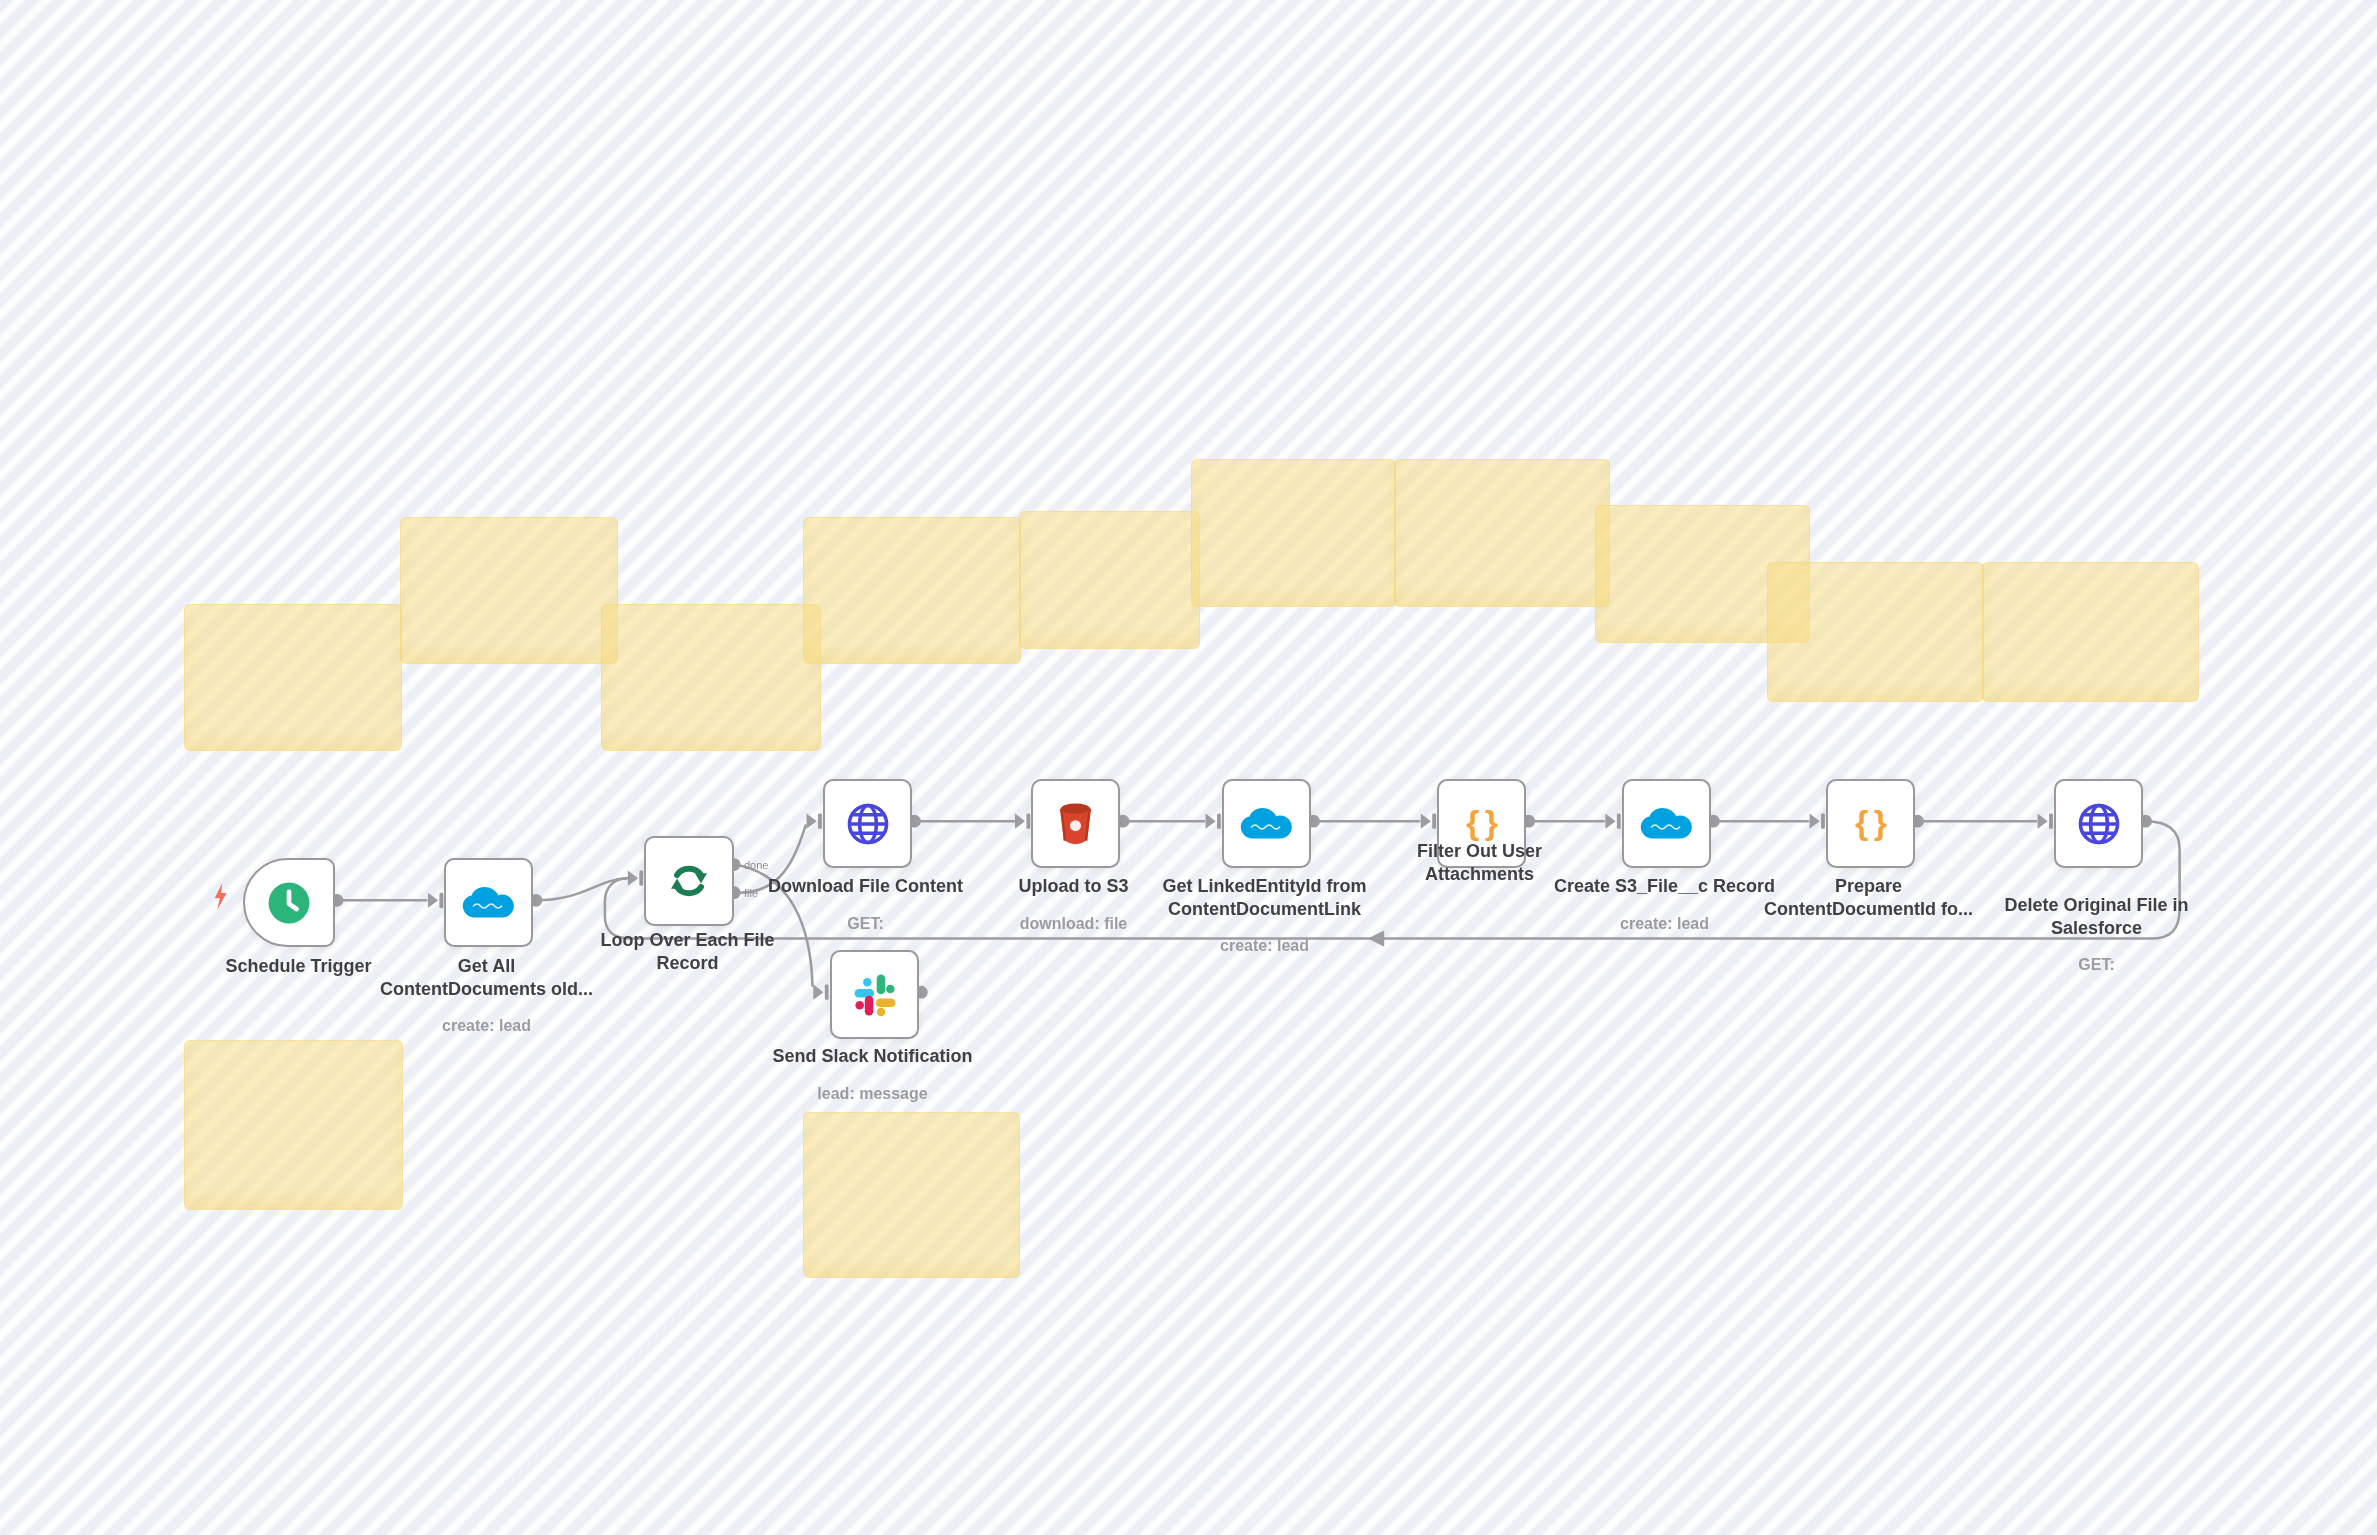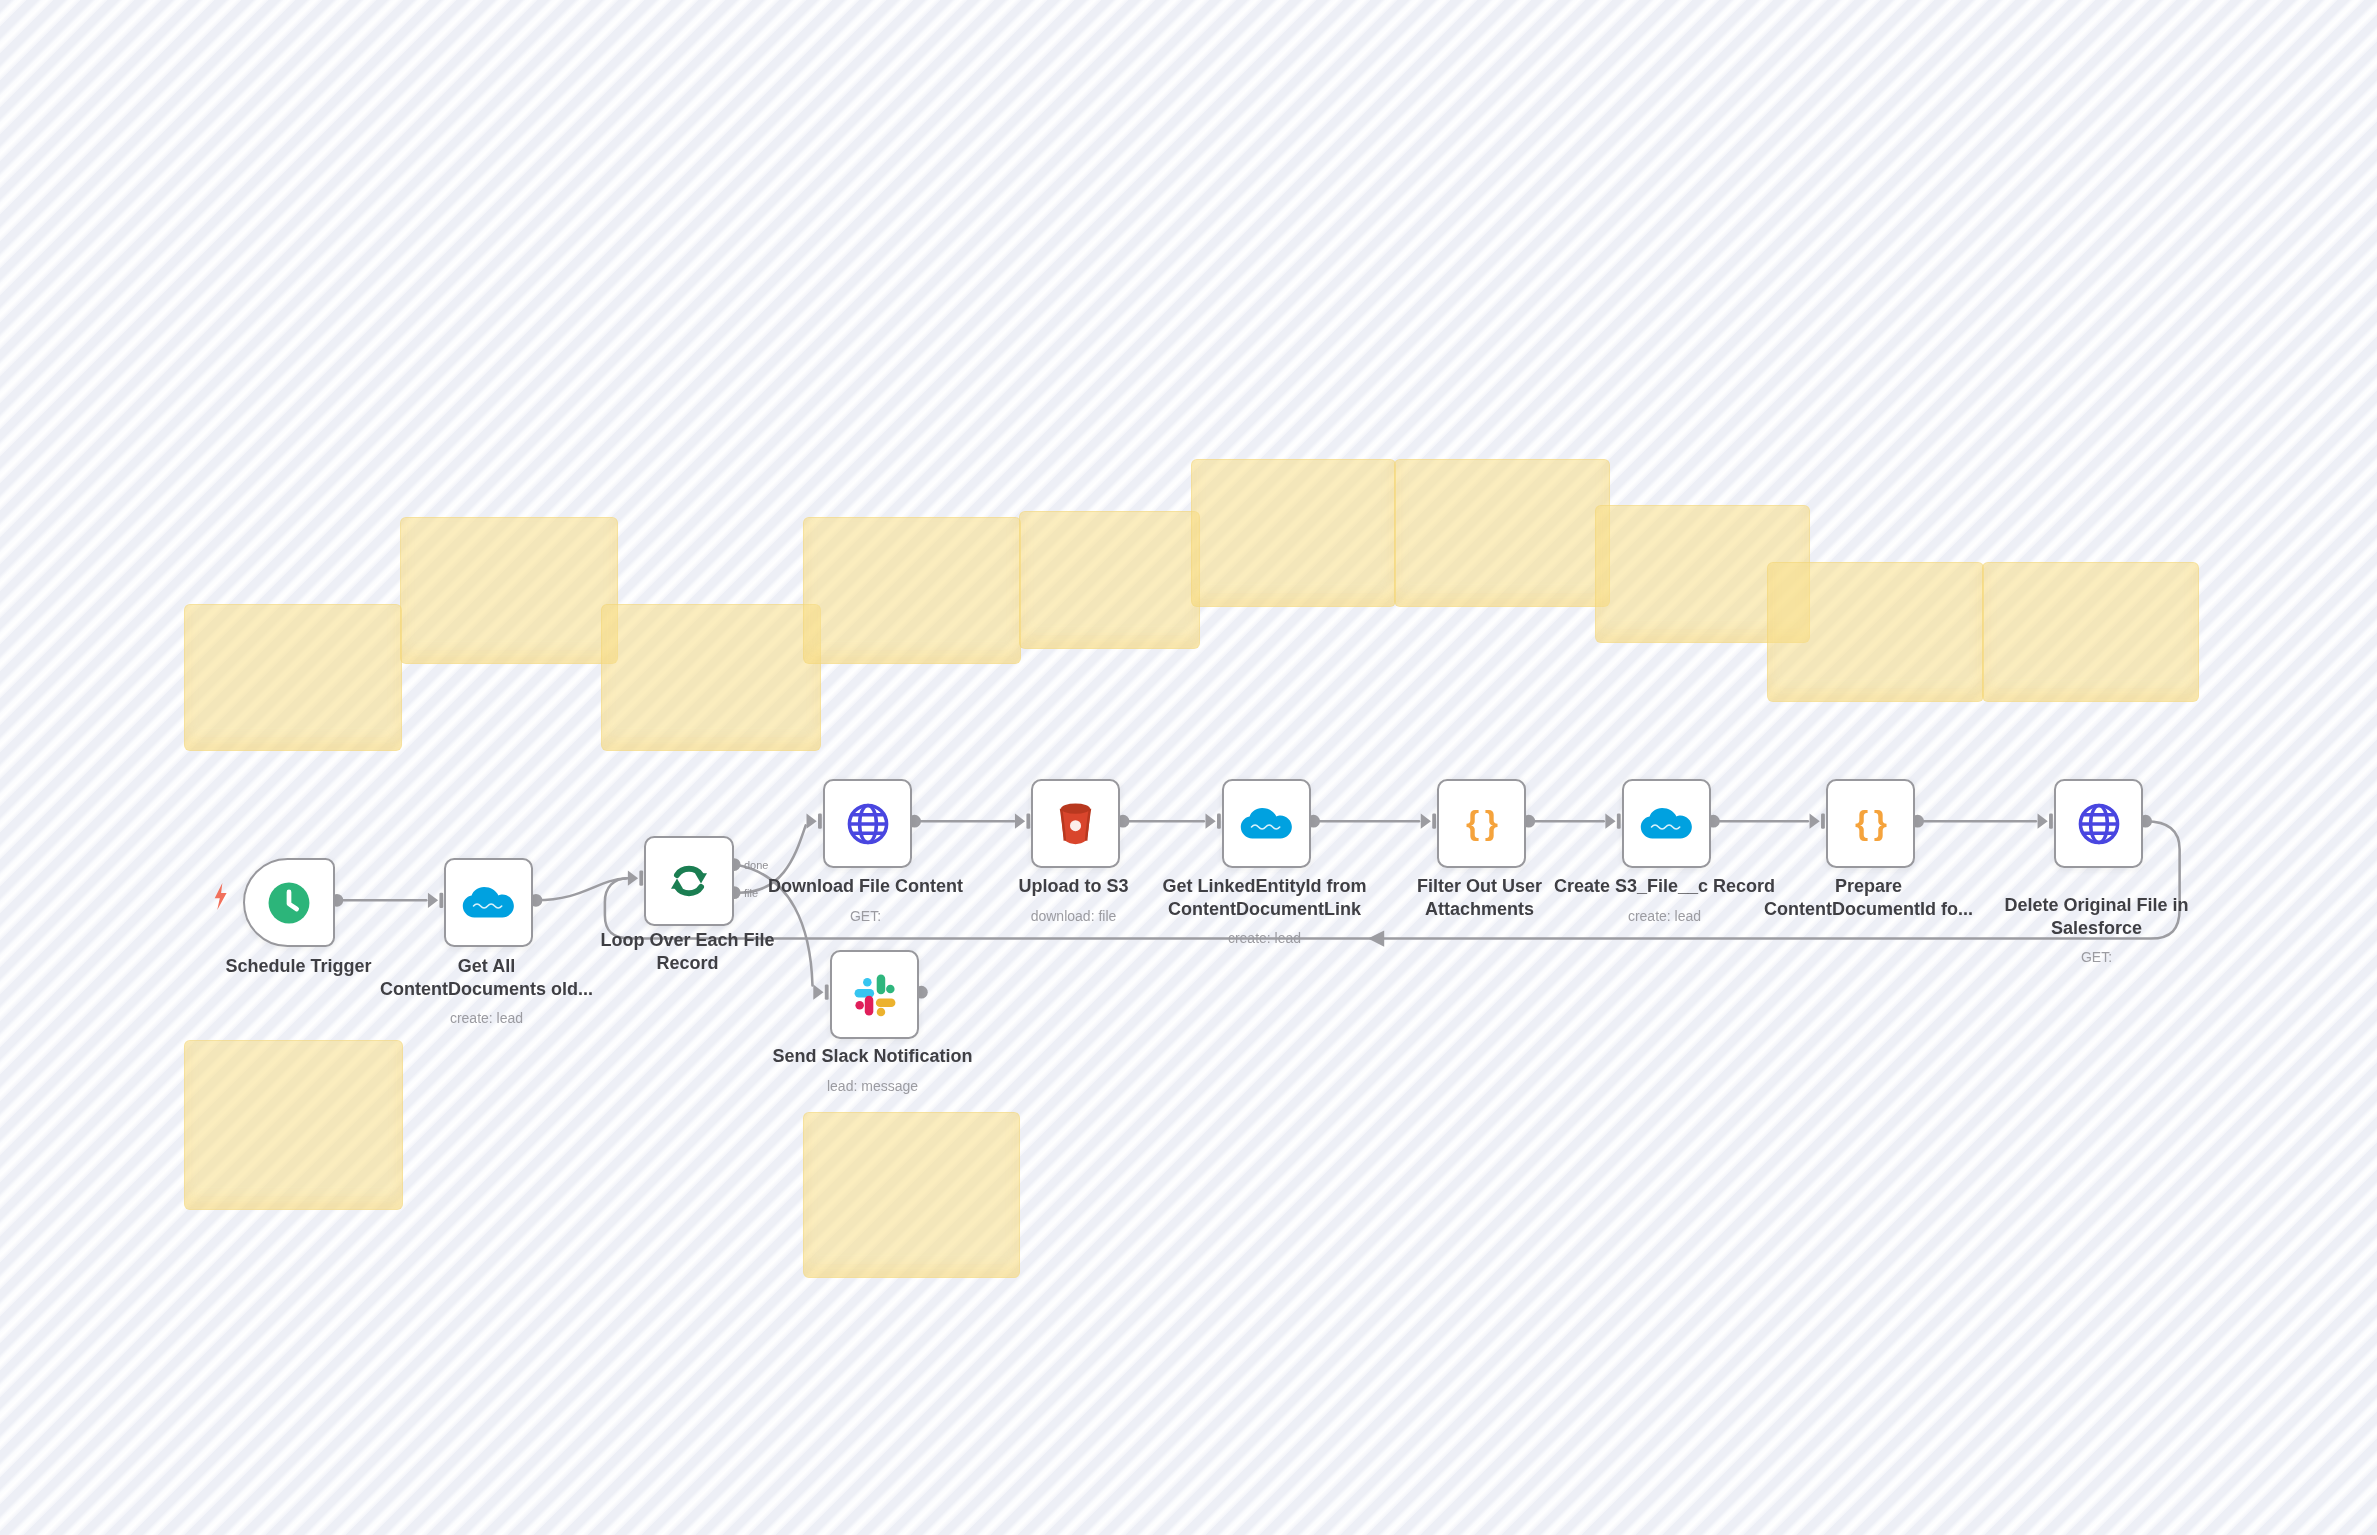--- a/index.html
+++ b/index.html
@@ -32,21 +32,21 @@
     display: flex; align-items: center; justify-content: center;
   }
   .node-box.trigger { border-radius: 48px 10.2px 10.2px 48px; }
   .node-icon { display: flex; align-items: center; justify-content: center; }
   .node-label {
     position: absolute; width: 255px; text-align: center;
     font-size: 18px; line-height: 1.26; font-weight: 600;
     color: #3F3F44; white-space: pre-line; z-index: 3;
   }
   .node-subtitle {
-    margin-top: 10px; font-size: 14px; font-weight: 400; color: #9B9BA1;
+    margin-top: 16px; font-size: 16px; font-weight: 700; color: #9B9BA1;
   }
   .port-label {
     position: absolute; transform: translateY(-50%);
     font-size: 11px; color: #909095; z-index: 3;
   }
   .lightning { position: absolute; z-index: 3; }
 </style>
 </head>
 <body>
 
@@ -195,21 +195,21 @@
       </div>
       <div class="node">
         <div class="node-box" style="left: 1437px; top: 779px; width: 85px; height: 85px;">
           <span class="node-icon">
             <svg width="46" height="46" viewBox="0 0 54 54">
       <text x="16" y="39" text-anchor="middle" font-family="Liberation Sans, sans-serif" font-size="40" font-weight="700" fill="#F5A33C">{</text>
       <text x="38" y="39" text-anchor="middle" font-family="Liberation Sans, sans-serif" font-size="40" font-weight="700" fill="#F5A33C">}</text>
     </svg>
           </span>
         </div>
-        <div class="node-label" style="left: 1352px; top: 875px;">Filter Out User
+        <div class="node-label" style="left: 1352px; top: 840px;">Filter Out User
 Attachments</div>
       </div>
       <div class="node">
         <div class="node-box" style="left: 1622px; top: 779px; width: 85px; height: 85px;">
           <span class="node-icon">
             <svg width="53" height="37" viewBox="0 0 60 42">
       <path fill="#00A1E0" d="M25 3.5 C18 3.5 12.8 7.6 10.8 13 C4.8 14.2 0.8 19 0.8 25 C0.8 32 6.8 38 13.8 38 L45.8 38 C52.8 38 58.8 32 58.8 25 C58.8 18 52.8 12 45.8 12 C44 12 42.8 12.3 41.3 13 C38.3 7.2 32.3 3.5 25 3.5 Z"></path>
       <path d="M13 25 q4 -4.5 8 0 q4 4.5 8 0 q4 -4.5 8 0 q4 4.5 8 0" stroke="#ffffff" stroke-width="1.8" fill="none" opacity="0.85" stroke-linecap="round"></path>
     </svg>
           </span>

